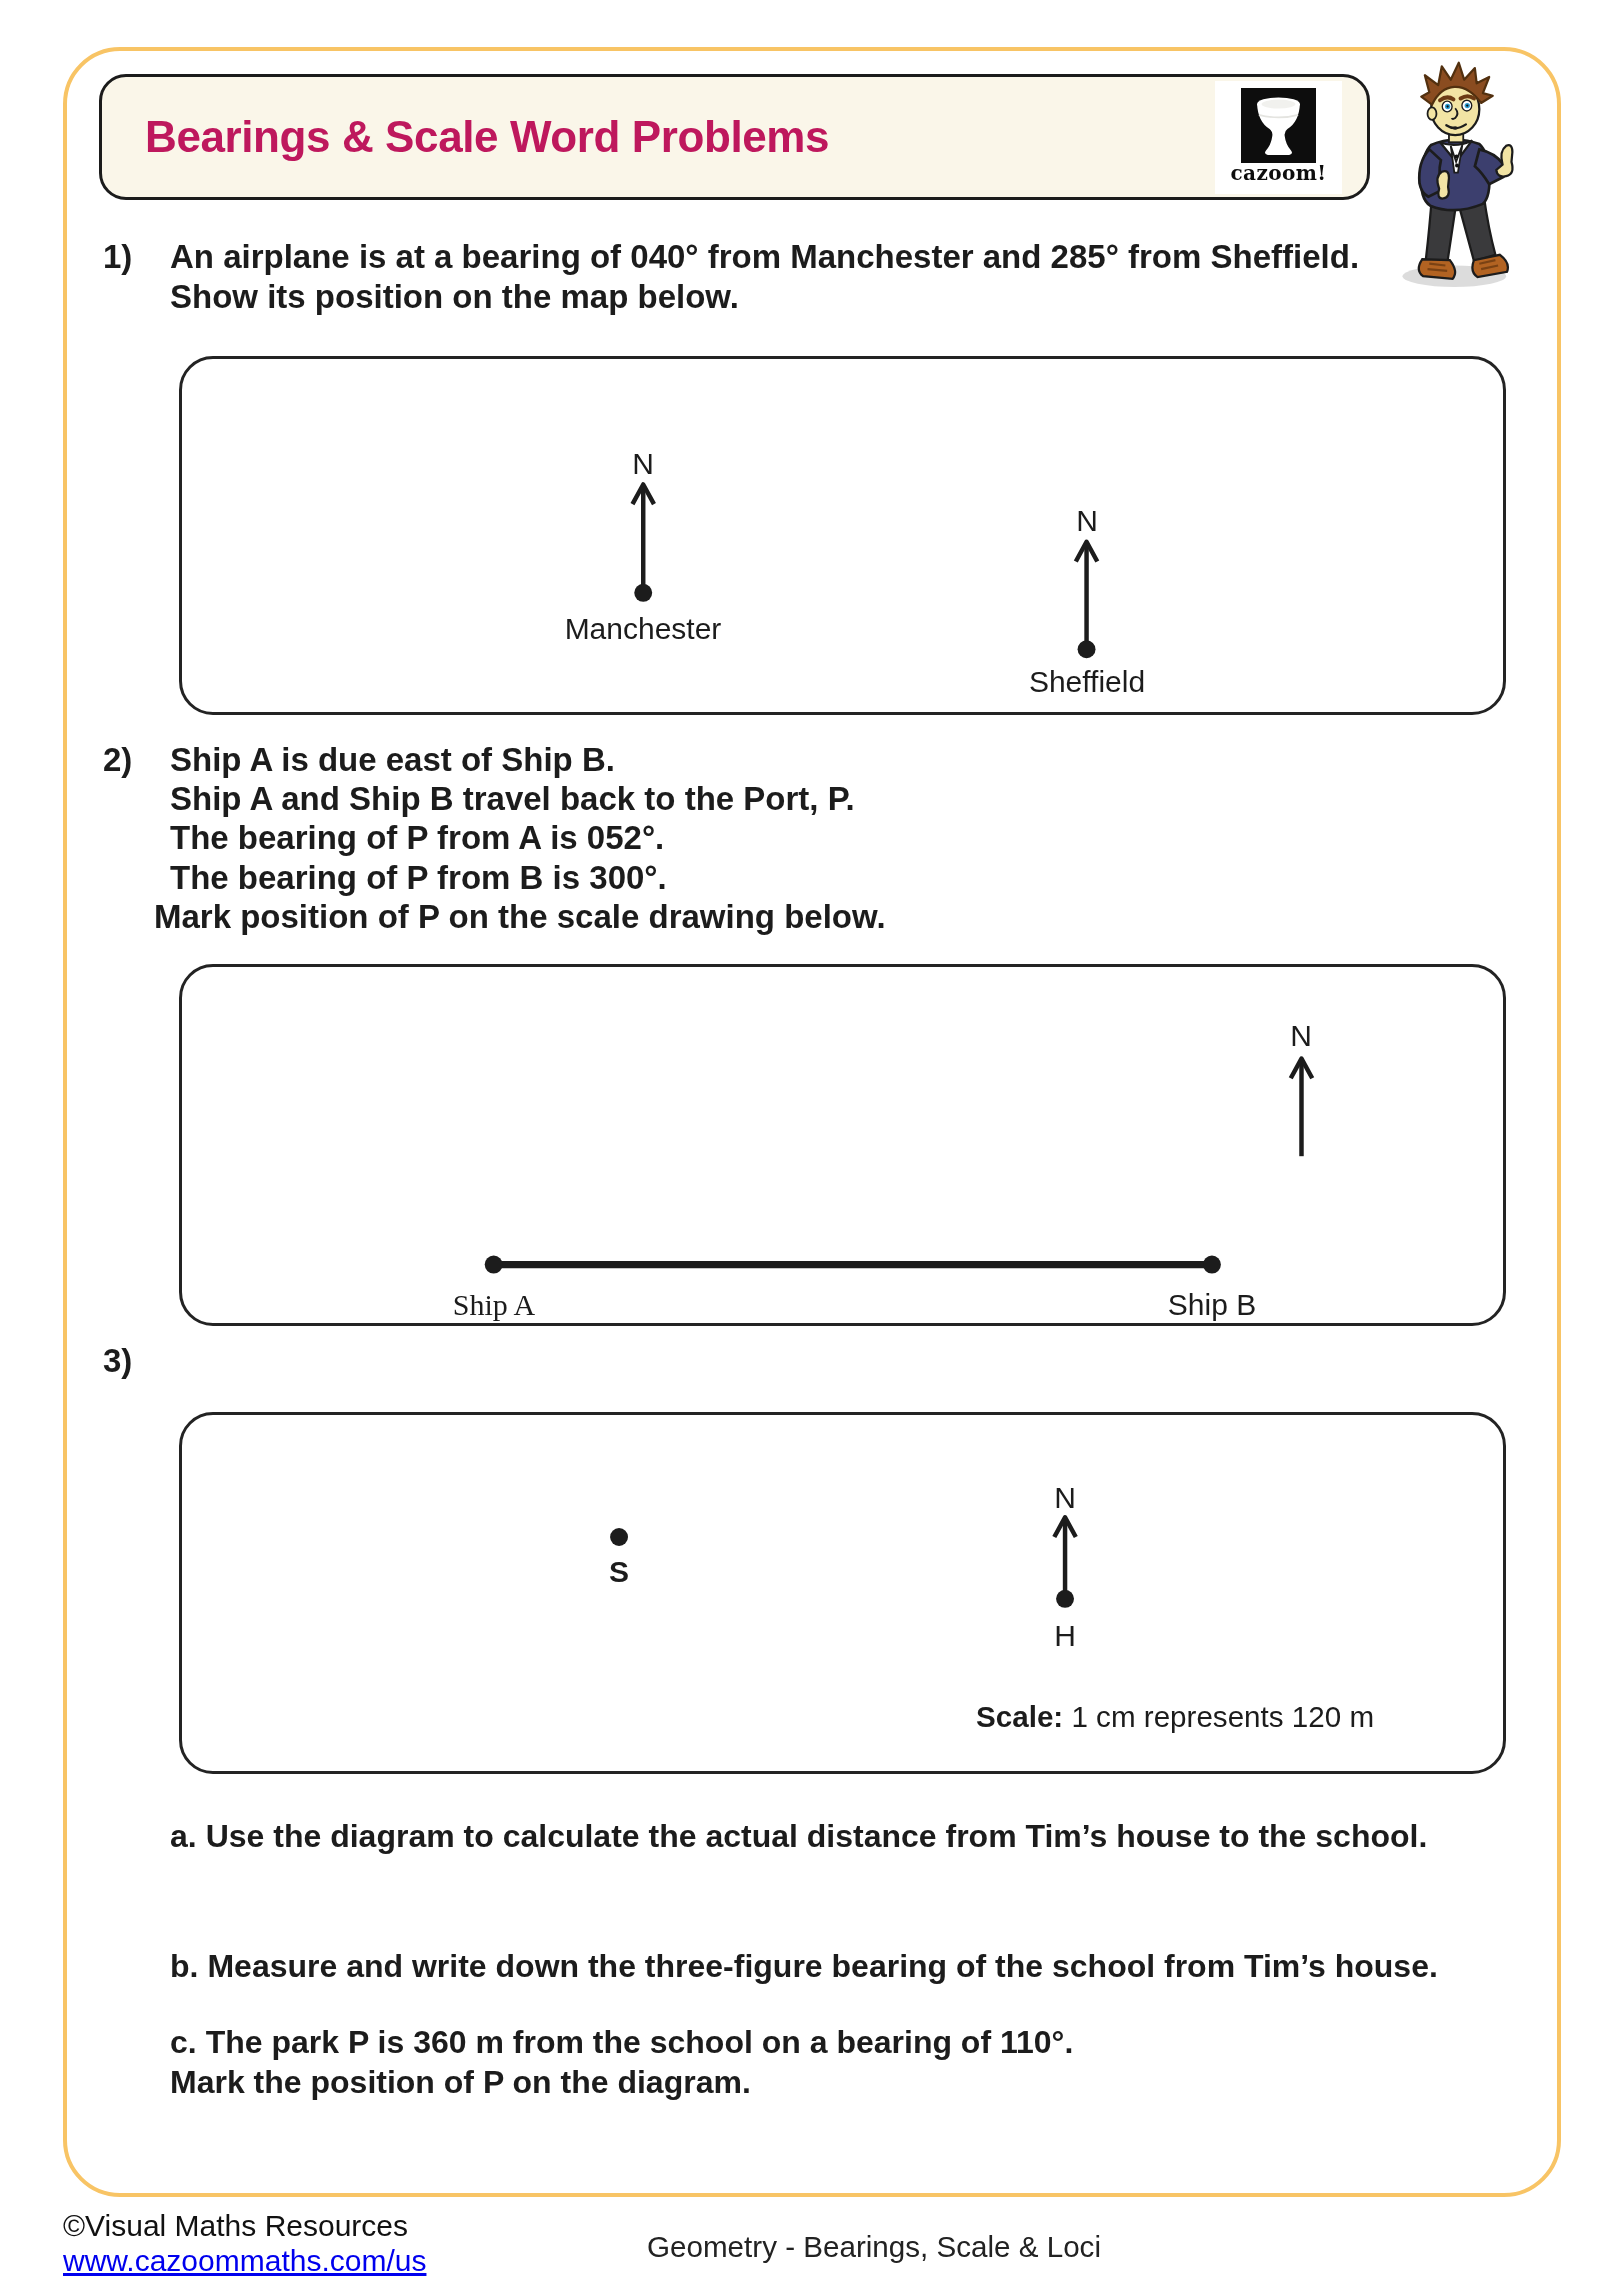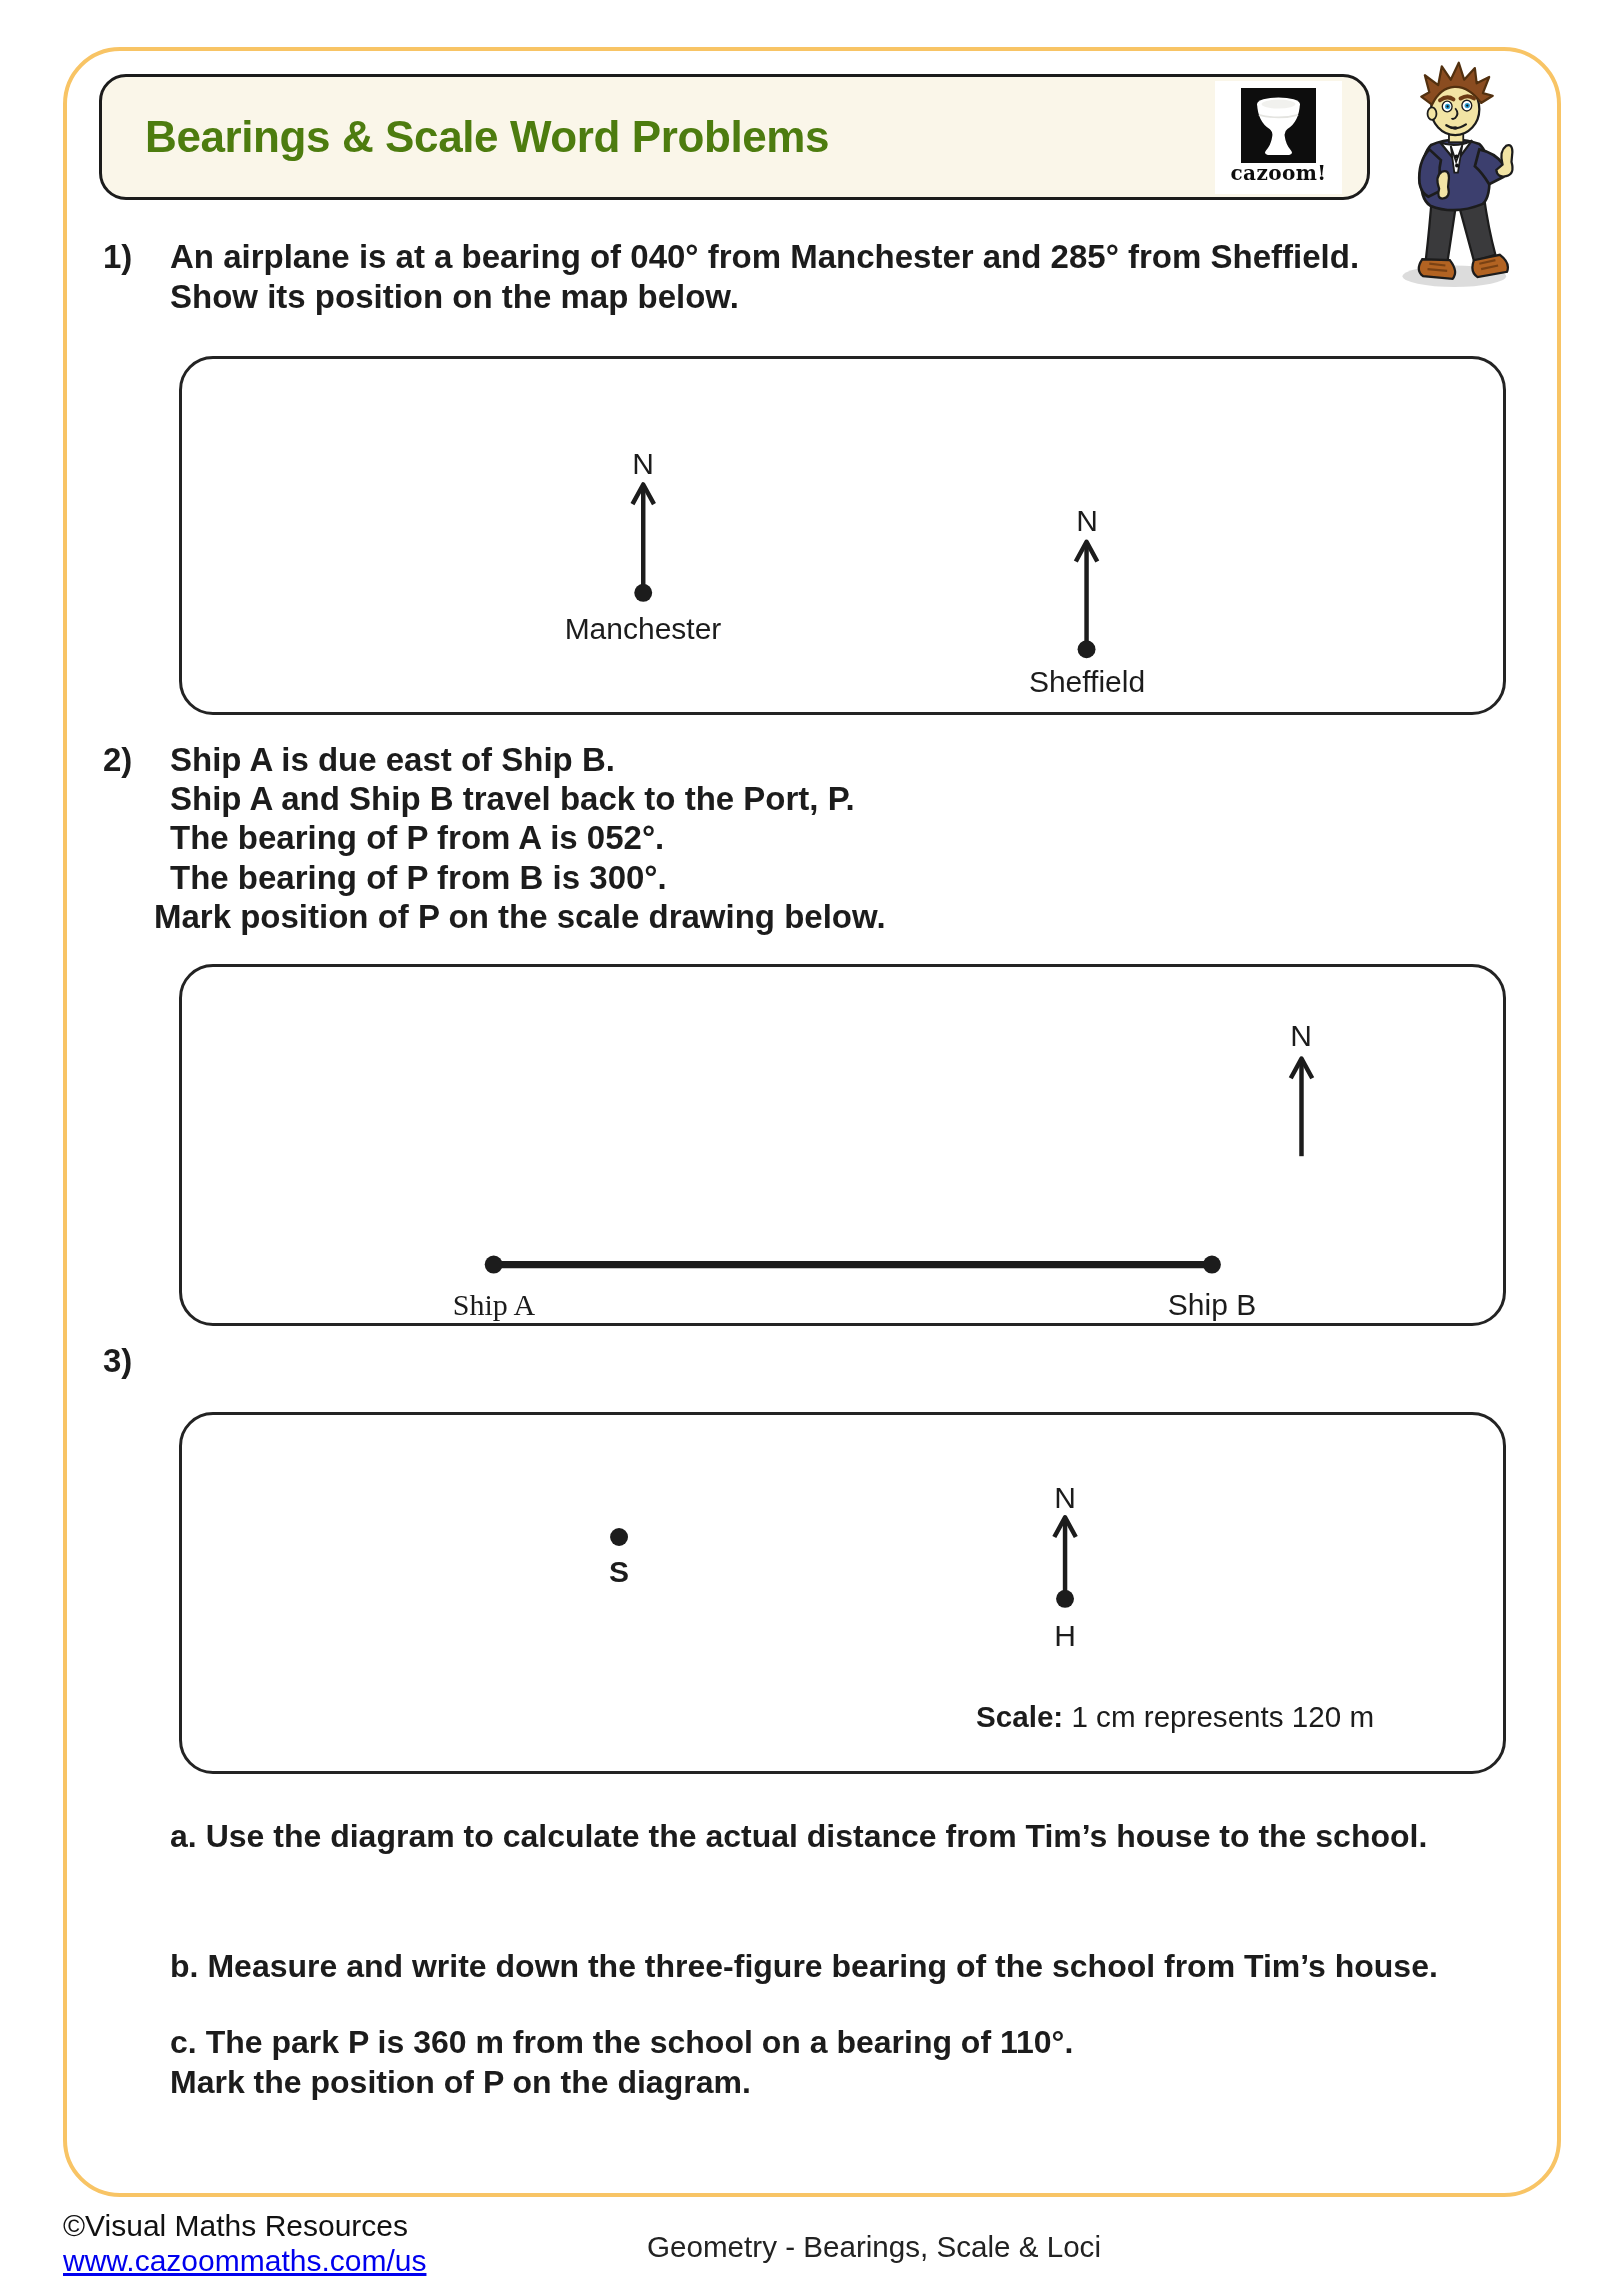--- a/index.html
+++ b/index.html
@@ -11,21 +11,21 @@
   .outer-frame{
     left:63px;top:47px;width:1490px;height:2142px;
     border:4.5px solid #F8C465;border-radius:57px;
   }
   .title-box{
     left:99px;top:74px;width:1265px;height:120px;
     background:#FAF6E9;border:3.6px solid #1b1b1b;border-radius:27px;
     display:flex;align-items:center;
   }
   .title-text{
-    margin-left:43px;font-size:44px;font-weight:700;letter-spacing:-0.4px;color:#4d7c0f;
+    margin-left:43px;font-size:44px;font-weight:700;letter-spacing:-0.4px;color:#be185d;
     white-space:nowrap;
   }
   .logo-patch{
     left:1215px;top:81px;width:127px;height:113px;background:#ffffff;
     display:flex;flex-direction:column;align-items:center;justify-content:flex-start;
   }
   .logo-square{width:75px;height:75px;margin-top:7.2px;}
   .logo-word{
     font-family:"DejaVu Serif",serif;font-weight:700;font-size:20px;color:#0d0d0d;
     margin-top:-1.8px;letter-spacing:0.4px;

